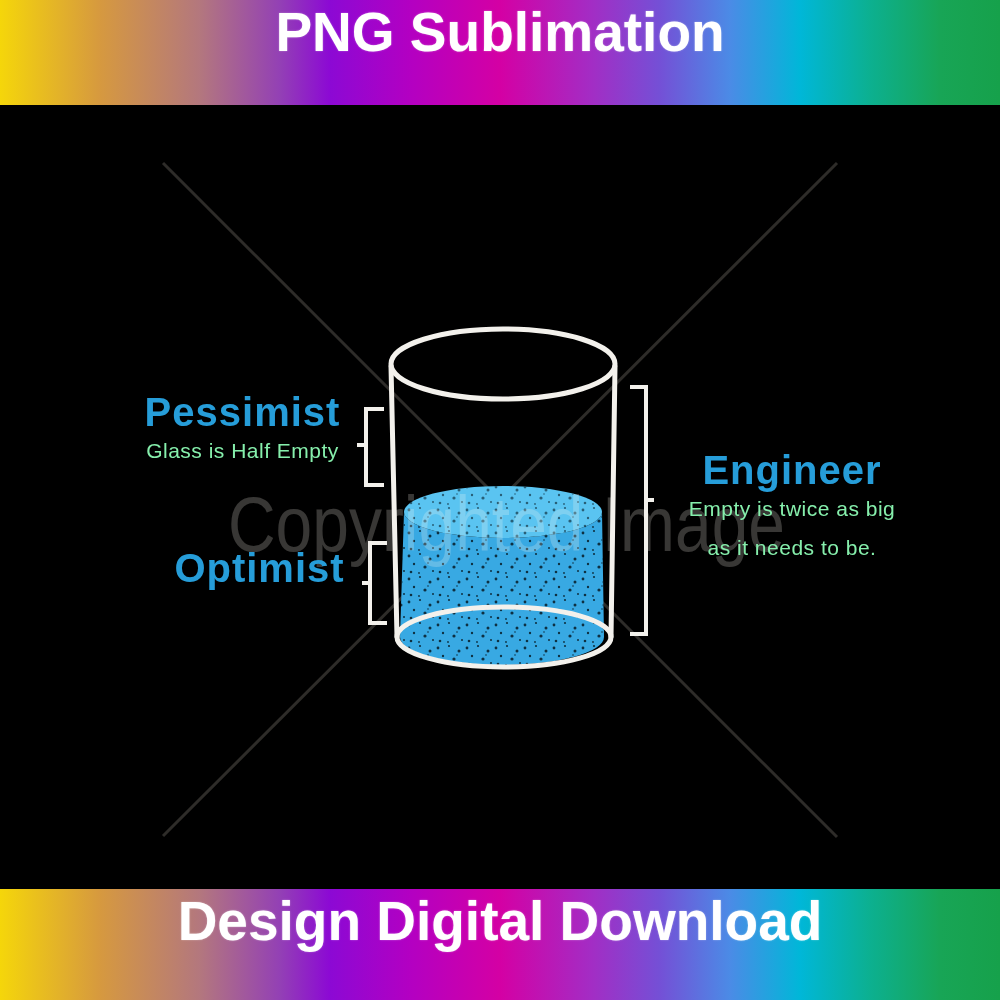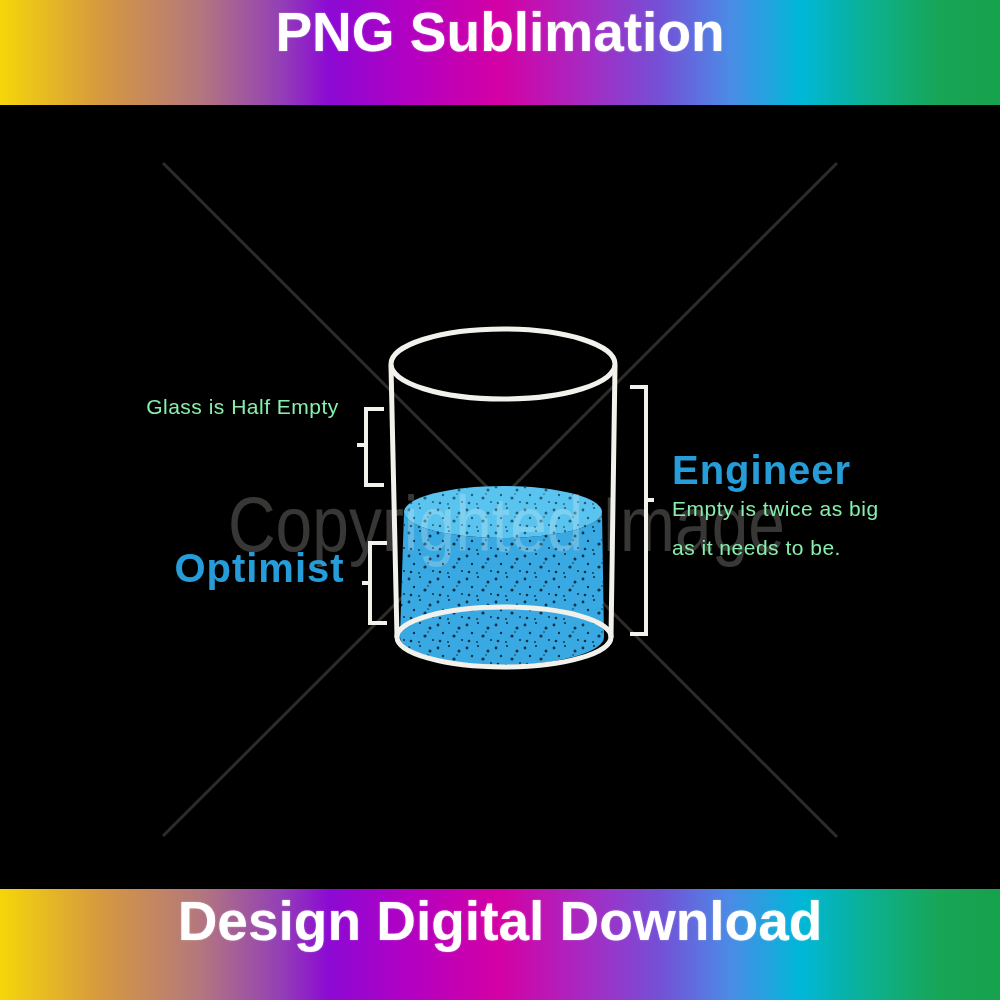--- a/index.html
+++ b/index.html
@@ -25,21 +25,21 @@
   svg.art{position:absolute;left:0;top:0;z-index:10;}
   .label-block{position:absolute;z-index:20;}
   .label-title{
     font-size:40px;font-weight:bold;color:var(--label-blue,#269dd9);
     letter-spacing:1px;line-height:44px;
   }
   .label-sub{
     font-size:21px;color:#86efac;line-height:23px;margin-top:5px;letter-spacing:.5px;
   }
   .center{text-align:center;}
-  .left{text-align:left;}
+  .left{text-align:center;}
 </style>
 </head>
 <body>
 
 <div class="banner banner-top">
   <span class="banner-title">PNG Sublimation</span>
 </div>
 
 <div class="canvas"></div>
 
@@ -80,20 +80,21 @@
   </g>
 
   <g stroke="#f3f1ec" stroke-width="4" fill="none">
     <path d="M 384 409 L 366 409 L 366 445 L 357 445 M 366 445 L 366 485 L 384 485"></path>
     <path d="M 387 543 L 370 543 L 370 583 L 362 583 M 370 583 L 370 623 L 387 623"></path>
     <path d="M 630 387 L 646 387 L 646 500 L 654 500 M 646 500 L 646 634 L 630 634"></path>
   </g>
 </svg>
 
 <div class="label-block center" style="left:130px;top:390px;width:225px;">
+  <div class="label-title">Pessimist</div>
   <div class="label-sub">Glass is Half Empty</div>
 </div>
 
 <div class="label-block center" style="left:152px;top:546px;width:215px;">
   <div class="label-title">Optimist</div>
 </div>
 
 <div class="label-block left" style="left:672px;top:448px;width:240px;">
   <div class="label-title">Engineer</div>
   <div class="label-sub">Empty is twice as big</div>

